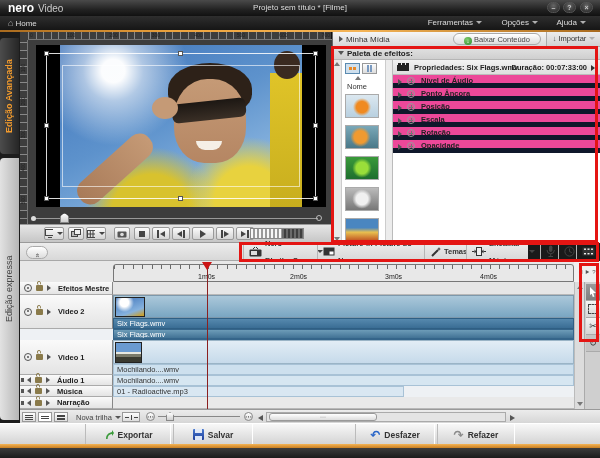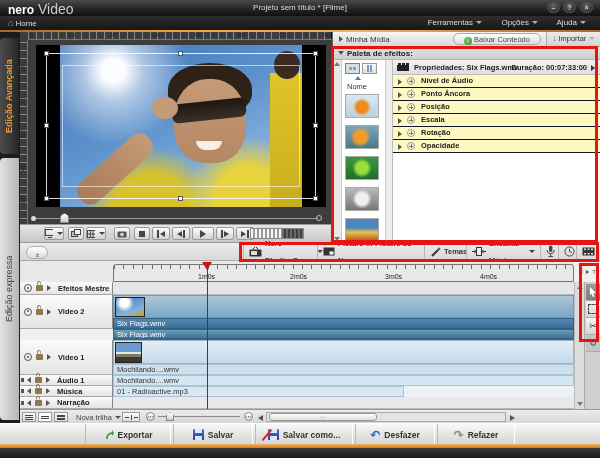--- a/index.html
+++ b/index.html
@@ -3,21 +3,21 @@
 <meta charset="utf-8">
 <style>
   html,body{margin:0;padding:0}
   body{width:600px;height:458px;font-family:"Liberation Sans",sans-serif;background:#1a1a1a;position:relative;overflow:hidden;-webkit-font-smoothing:antialiased}
   .abs{position:absolute}
   .nosel{user-select:none}
 
   
   #titlebar{left:0;top:0;width:600px;height:16px;background:linear-gradient(#4a4a4a,#222 60%,#111);color:#fff}
   #brand{left:8px;top:1px;font:700 12px "Liberation Sans",sans-serif;letter-spacing:0}
-  #brand .prod{font-weight:400;color:#ccc;margin-left:4px;font-size:14px}
+  #brand .prod{font-weight:400;color:#ccc;margin-left:4px;font-size:10px}
   #wintitle{left:0;right:0;top:3px;text-align:center;font-size:8px;color:#ddd}
   .winbtn{top:2px;width:13px;height:11px;border-radius:7px;background:radial-gradient(circle at 50% 30%,#666,#222);border:1px solid #555;color:#ccc;font:700 7px/10px "Liberation Sans",sans-serif;text-align:center;box-sizing:border-box}
   #menubar{left:0;top:16px;width:600px;height:14px;background:linear-gradient(#2e2e2e,#161616);color:#ccc;font-size:8px}
   #home{left:8px;top:2px;color:#ddd}
   #home .hicon{color:#bbb;margin-right:2px;font-size:9px}
   .menu{top:2px;color:#ddd}
   .caret-dn{display:inline-block;width:0;height:0;border-left:3px solid transparent;border-right:3px solid transparent;border-top:3px solid #b0b0b0;margin-left:3px;vertical-align:1px}
   #accent-top{left:0;top:30px;width:600px;height:2px;background:linear-gradient(90deg,#a86a1e,#eea43e 30%,#f4b456 60%,#a86a1e)}
 
   
@@ -93,29 +93,29 @@
   .th1{background:radial-gradient(circle at 50% 55%,#f08a20 0 28%,rgba(240,138,32,0) 45%),linear-gradient(#dce8f0,#b8d0e0)}
   .th2{background:radial-gradient(circle at 45% 50%,#f09a30 0 30%,rgba(240,154,48,0) 48%),linear-gradient(#7aa8b8,#4a7888)}
   .th3{background:radial-gradient(circle at 50% 50%,#9ade3a 0 30%,rgba(154,222,58,0) 50%),linear-gradient(#3a9a3a,#1e6e2e)}
   .th4{background:radial-gradient(circle at 50% 50%,#f0f0f0 0 30%,rgba(240,240,240,0) 50%),linear-gradient(#bbb,#777)}
   .th5{background:linear-gradient(#4a86c0 40%,#e8c050 60%,#c05020 100%)}
   #middiv{left:52px;top:0;width:8px;height:183px;background:#ececec;border-left:1px solid #ccc;border-right:1px solid #bbb;box-sizing:border-box}
   #props{left:60px;top:0;width:208px;height:183px;background:#fff}
   #propshead{left:0;top:0;width:208px;height:15px;background:linear-gradient(#f2f2f2,#dedede);border-bottom:1px solid #bbb;box-sizing:border-box;font:700 7.5px/15px "Liberation Sans",sans-serif;color:#222}
   .filmic{display:inline-block;width:12px;height:8px;background:#222;vertical-align:-1px;margin:0 3px 0 4px;
     background-image:repeating-linear-gradient(90deg,#eee 0 1.5px,transparent 1.5px 4px);background-size:100% 2px;background-repeat:repeat-x;background-position:0 0, 0 6px}
-  .proprow{left:0;width:208px;height:13px;background:#fef9c3;border-bottom:1px solid #0f172a;box-sizing:border-box;font:700 7.5px/12px "Liberation Sans",sans-serif;color:#222}
+  .proprow{left:0;width:208px;height:13px;background:#ec4899;border-bottom:5px solid #0f172a;box-sizing:border-box;font:700 7.5px/12px "Liberation Sans",sans-serif;color:#222}
   .pcirc{position:absolute;left:14px;top:2px;width:8px;height:8px;border:1px solid #999;border-radius:50%;box-sizing:border-box}
   .pcirc::before{content:"";position:absolute;left:1px;top:2.5px;width:4px;height:1px;background:#777}
   .pcirc::after{content:"";position:absolute;left:2.5px;top:1px;width:1px;height:4px;background:#777}
   .prop-tri{position:absolute;left:5px;top:4px}
   .propname{position:absolute;left:28px;top:0}
 
   
-  #fxbar{left:20px;top:243px;width:580px;height:18px;background:linear-gradient(#ececec,#d8d8d8);border-bottom:1px solid #a8a8a8;box-sizing:border-box;font:700 7.5px/17px "Liberation Sans",sans-serif;color:#333}
+  #fxbar{left:20px;top:243px;width:508px;height:18px;background:linear-gradient(#ececec,#d8d8d8);border-bottom:1px solid #a8a8a8;box-sizing:border-box;font:700 7.5px/17px "Liberation Sans",sans-serif;color:#333}
   #collapse-tab{left:6px;top:3px;width:22px;height:13px;border:1px solid #aaa;border-radius:7px;background:linear-gradient(#fff,#ddd);text-align:center;box-sizing:border-box}
   #collapse-tab span{display:inline-block;transform:rotate(90deg);font-size:8px;color:#666;line-height:11px}
   .fxitem{top:0;height:17px;border-left:1px solid #b5b5b5;display:flex;align-items:center;gap:3px;padding:0 5px;box-sizing:border-box}
   .fxitem svg{flex:0 0 auto}
 
   
   #timeline{left:20px;top:261px;width:580px;height:162px;background:#e8e8e8}
   #tl-corner{left:0;top:0;width:93px;height:21px;background:#f0f0f0;border-bottom:1px solid #999;box-sizing:border-box}
   #timecode{left:18px;top:7px;font:700 9px "Liberation Sans",sans-serif;color:#222}
   #ruler{left:93px;top:3px;width:461px;height:18px;background:linear-gradient(#c9c9c9,#a2a2a2);border:1px solid #777;border-radius:3px 3px 0 0;box-sizing:border-box;
@@ -568,26 +568,20 @@
   <div class="abs bbtn" style="left:85px;width:86px">
     <svg width="10" height="11">
         <path d="M2 10 C2 6 4 4 8 3 L8 1 L10 4 L8 7 L8 5 C5 5.6 3.6 7 3.6 10 Z" fill="#3a9a3a"></path>
       </svg>
     <span>Exportar</span>
   </div>
   <div class="abs bbtn" style="left:173px;width:80px">
     <span class="icon-floppy"></span>
     <span>Salvar</span>
   </div>
-  <div class="abs bbtn" style="left:255px;width:98px">
-    <span class="icon-floppy" style="position:relative">
-        <span class="redpen"></span>
-      </span>
-    <span>Salvar como...</span>
-  </div>
   <div class="abs bbtn" style="left:355px;width:80px">
     <span class="undo-glyph">↶</span>
     <span>Desfazer</span>
   </div>
   <div class="abs bbtn" style="left:437px;width:78px">
     <span class="redo-glyph">↷</span>
     <span>Refazer</span>
   </div>
 </div>
 <div id="accent-bottom" class="abs"></div>

